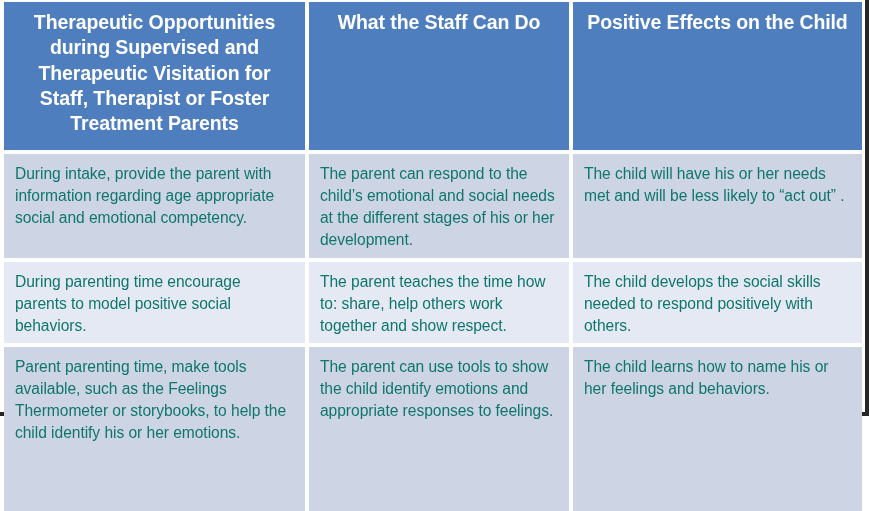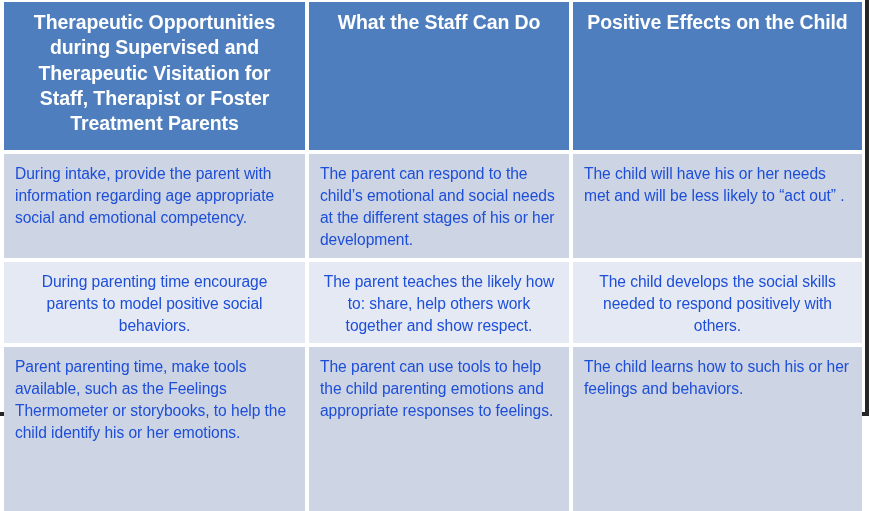--- a/index.html
+++ b/index.html
@@ -53,30 +53,30 @@
     font-weight: bold;
     font-size: 19.5px;
     line-height: 1.30;
     letter-spacing: -0.1px;
     height: 152px;
     padding-top: 8px;
   }
 
   
   .row .cell {
-    color: #1d4ed8;
+    color: #0f766e;
     font-size: 15.6px;
     line-height: 1.42;
     letter-spacing: -0.05px;
   }
   .row.shade-dark .cell  { background: #CDD4E4; }
   .row.shade-light .cell { background: #E5E9F3; }
 
   .row.r1 .cell { height: 97px; }
-  .row.r2 .cell { height: 79px; text-align: center; }
+  .row.r2 .cell { height: 79px; }
   .row.r3 .cell { height: 176px; }
 
   .cell-text { display: block; white-space: pre-line; }
 </style>
 </head>
 <body>
 
 <div id="table-root">
   <table class="grid">
     <colgroup>
@@ -109,34 +109,34 @@
         <td class="cell last-col">
           <span class="cell-text">The child will have his or her needs met and will be less likely to “act out” .</span>
         </td>
       </tr>
 
       <tr class="row r2 shade-light">
         <td class="cell">
           <span class="cell-text">During parenting time encourage parents to model positive social behaviors.</span>
         </td>
         <td class="cell">
-          <span class="cell-text">The parent teaches the likely how to: share, help others work together and show respect.</span>
+          <span class="cell-text">The parent teaches the time how to: share, help others work together and show respect.</span>
         </td>
         <td class="cell last-col">
           <span class="cell-text">The child develops the social skills needed to respond positively with others.</span>
         </td>
       </tr>
 
       <tr class="row r3 shade-dark">
         <td class="cell">
           <span class="cell-text">Parent parenting time, make tools available, such as the Feelings Thermometer or storybooks, to help the child identify his or her emotions.</span>
         </td>
         <td class="cell">
-          <span class="cell-text">The parent can use tools to help the child parenting emotions and appropriate responses to feelings.</span>
+          <span class="cell-text">The parent can use tools to show the child identify emotions and appropriate responses to feelings.</span>
         </td>
         <td class="cell last-col">
-          <span class="cell-text">The child learns how to such his or her feelings and behaviors.</span>
+          <span class="cell-text">The child learns how to name his or her feelings and behaviors.</span>
         </td>
       </tr>
 
     </tbody>
   </table>
 </div>
 
 </body></html>

